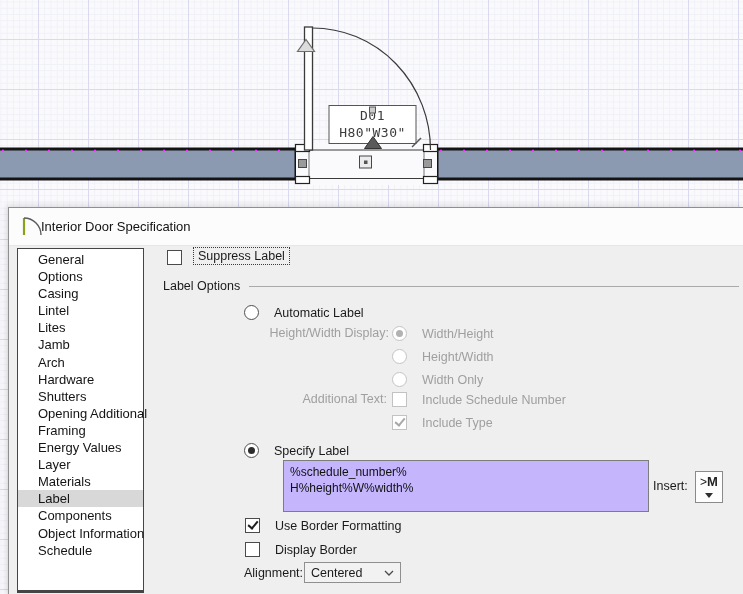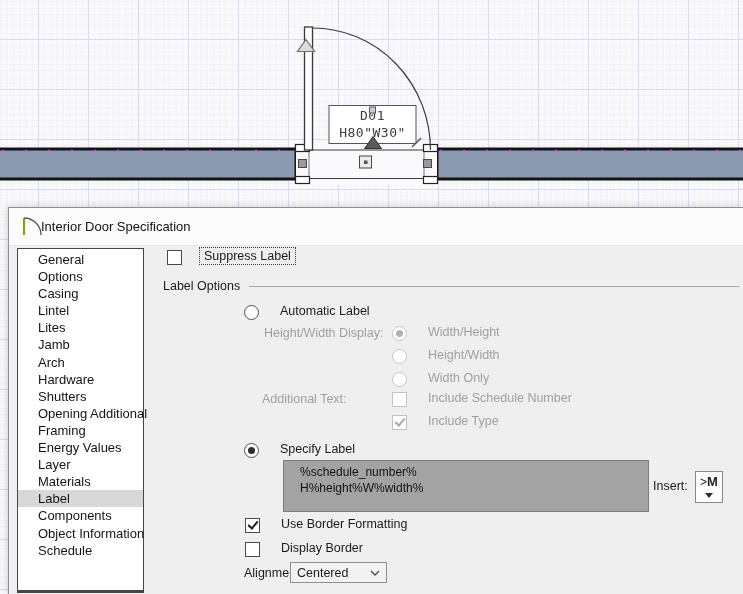--- a/index.html
+++ b/index.html
@@ -26,38 +26,38 @@
   .titlebar .ttl{margin-left:32px;font-size:13px;color:#111}
   .dlg-icon{position:absolute;left:12px;top:8px;width:21px;height:21px}
   .abs{position:absolute}
   
   .listbox{position:absolute;left:8px;top:40px;width:127px;height:345px;background:#fff;
     border:1px solid #454545;border-bottom-width:3px;box-sizing:border-box;padding-top:2px;}
   .sbi{line-height:17.1px;height:17.1px;padding-left:20px;font-size:13px;color:#141414;
     white-space:nowrap;cursor:default}
   .sbi.selected{background:#d8d8d8}
   
-  .row{position:absolute;display:flex;align-items:flex-start;gap:21px;white-space:nowrap}
+  .row{position:absolute;display:flex;align-items:flex-end;gap:15px;white-space:nowrap}
   .cb{width:13px;height:13px;background:#fff;border:1px solid #4a4a4a;position:relative;flex:none;margin-top:0.5px}
   .cb.checked::after{content:"";position:absolute;left:3.5px;top:0.5px;width:4px;height:8px;
     border:solid #1f1f1f;border-width:0 2px 2px 0;transform:rotate(40deg)}
   .cb.disabled{border-color:#c2c2c2}
   .cb.disabled.checked::after{border-color:#a9a9a9}
   .rb{width:13px;height:13px;border-radius:50%;background:#fff;border:1px solid #4f4f4f;
     position:relative;flex:none;margin-top:0.5px}
   .rb.selected::after{content:"";position:absolute;inset:3px;border-radius:50%;background:#2c2c2c}
   .rb.disabled{border-color:#c4c4c4}
   .rb.disabled.selected::after{background:#b2b2b2}
   .dis{color:#9f9f9f}
-  .r-align{text-align:left;display:block}
+  .r-align{text-align:right;display:block}
   .focusbox{border:1px dotted #3a3a3a;padding:1px 4px;margin:-2px 0 0 -4px}
   .sep{position:absolute;height:1px;background:#aaaaaa}
-  .ta{position:absolute;background:#a3a3a3;border:1px solid #7d7d7d;box-sizing:border-box;
+  .ta{position:absolute;background:#c4b5fd;border:1px solid #7d7d7d;box-sizing:border-box;
     font-family:"Liberation Sans",sans-serif;font-size:12px;line-height:16px;
-    padding:3px 16px;resize:none;color:#111;overflow:hidden}
+    padding:3px 6px;resize:none;color:#111;overflow:hidden}
   .insbtn{position:absolute;width:28px;height:32px;background:#fdfdfd;border:1px solid #8a8a8a;
     box-sizing:border-box;text-align:center;cursor:default}
   .insbtn .glyphs{font-size:12px;line-height:15px;margin-top:2px;color:#222}
   .insbtn .glyphs b{font-size:13px}
   .caret{width:0;height:0;border-left:4px solid transparent;border-right:4px solid transparent;
     border-top:5px solid #2e2e2e;margin:3px auto 0 auto}
   .combo{position:absolute;background:#f2f2f2;border:1px solid #8f8f8f;box-sizing:border-box;
     display:flex;align-items:center;justify-content:space-between;padding:0 6px;cursor:default}
   .combo .chev{width:10px;height:6px;flex:none}
 </style>
@@ -187,20 +187,20 @@
   <div class="row" style="left:236px;top:309px">
     <span class="cb checked"></span>
     <span>Use Border Formatting</span>
   </div>
   <div class="row" style="left:236px;top:333px">
     <span class="cb"></span>
     <span>Display Border</span>
   </div>
 
   <span class="abs" style="left:235px;top:358px">Alignment:</span>
-  <div class="combo" style="left:281px;top:354px;width:97px;height:21px">
+  <div class="combo" style="left:295px;top:354px;width:97px;height:21px">
     <span>Centered</span>
     <svg class="chev" viewBox="0 0 10 6">
       <path d="M1 1 L5 5 L9 1" stroke="#4a4a4a" stroke-width="1.3" fill="none"></path>
     </svg>
   </div>
 
 </div>
 
 </body></html>

